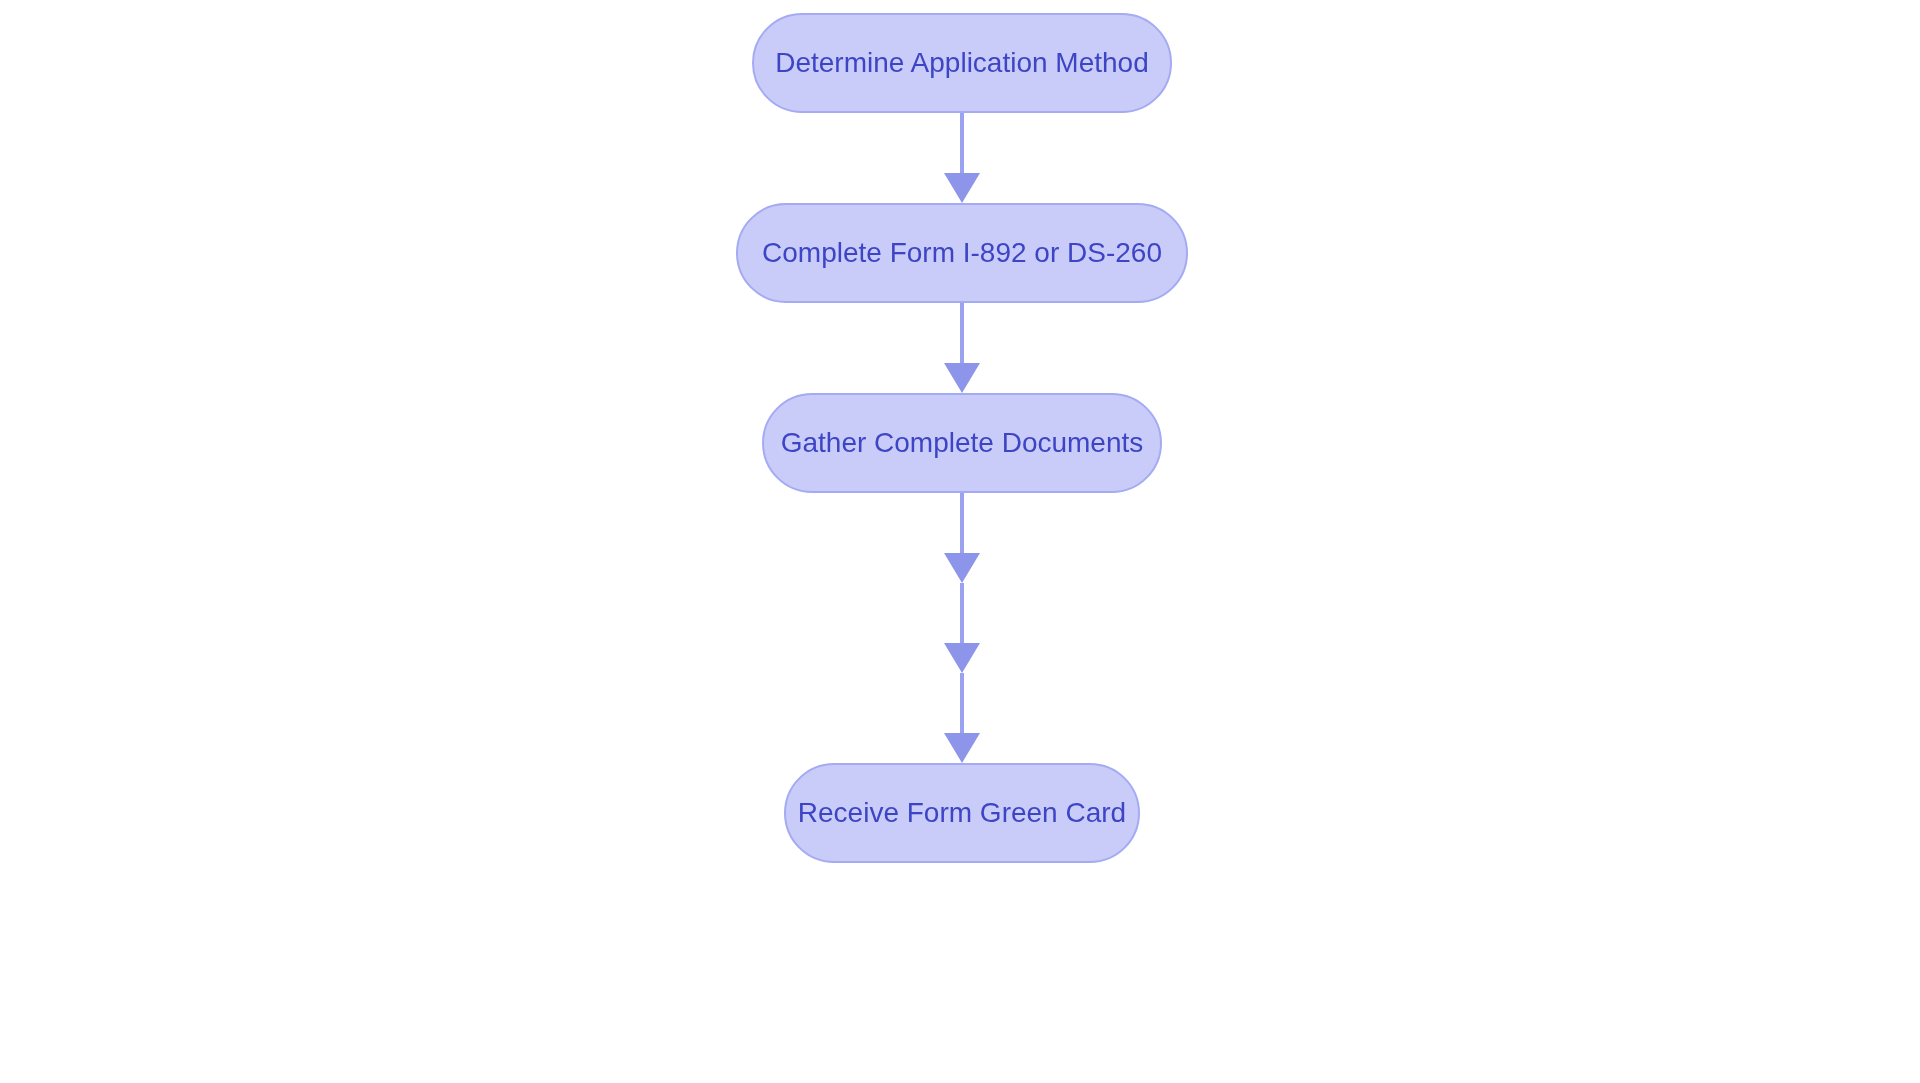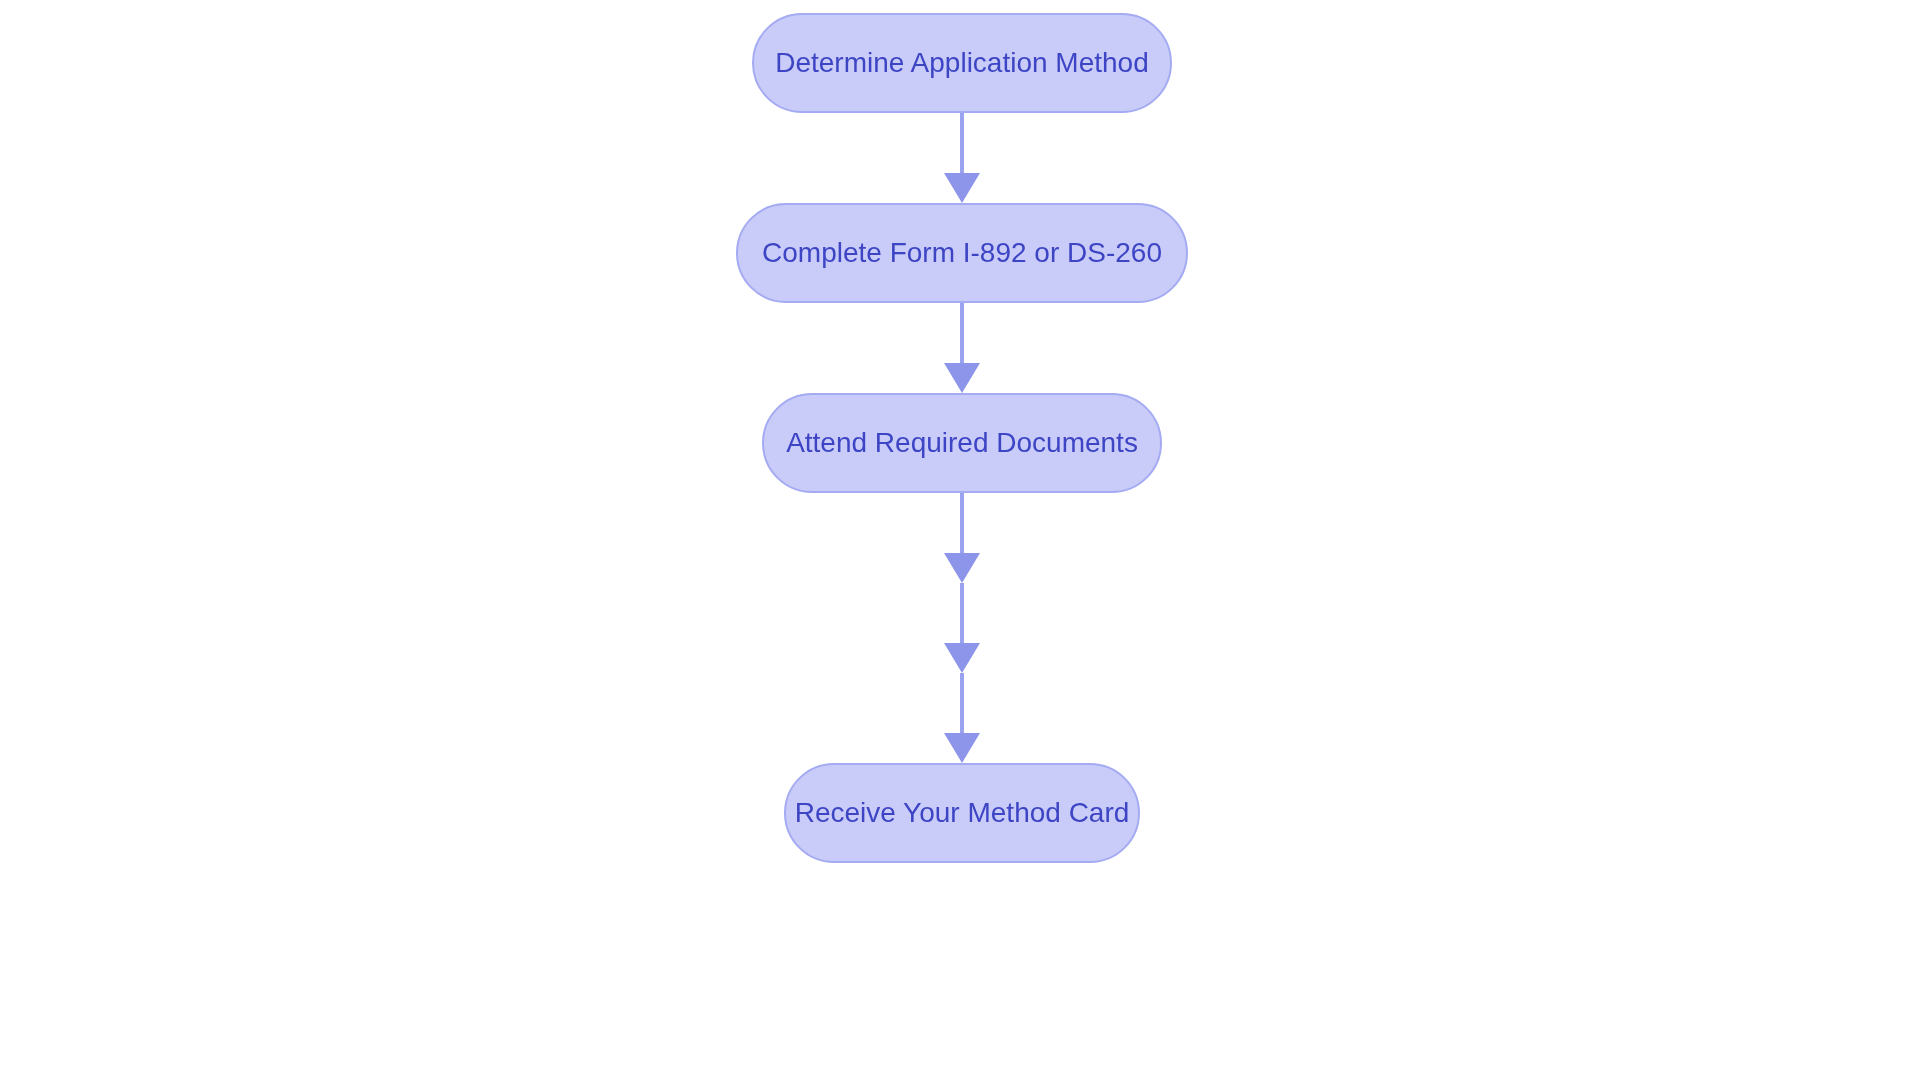--- a/index.html
+++ b/index.html
@@ -73,35 +73,35 @@
       <div class="head"></div>
     </div>
 
     <div class="node" style="width:452px">Complete Form I-892 or DS-260</div>
 
     <div class="arrow">
       <div class="shaft"></div>
       <div class="head"></div>
     </div>
 
-    <div class="node" style="width:400px">Attend Required Documents</div>
+    <div class="node" style="width:400px">Gather Complete Documents</div>
 
     <div class="arrow">
       <div class="shaft"></div>
       <div class="head"></div>
     </div>
 
 
     <div class="arrow">
       <div class="shaft"></div>
       <div class="head"></div>
     </div>
 
 
     <div class="arrow">
       <div class="shaft"></div>
       <div class="head"></div>
     </div>
 
-    <div class="node" style="width:356px">Receive Your Method Card</div>
+    <div class="node" style="width:356px">Receive Form Green Card</div>
 
   </div>
 </div>
 
 </body></html>

